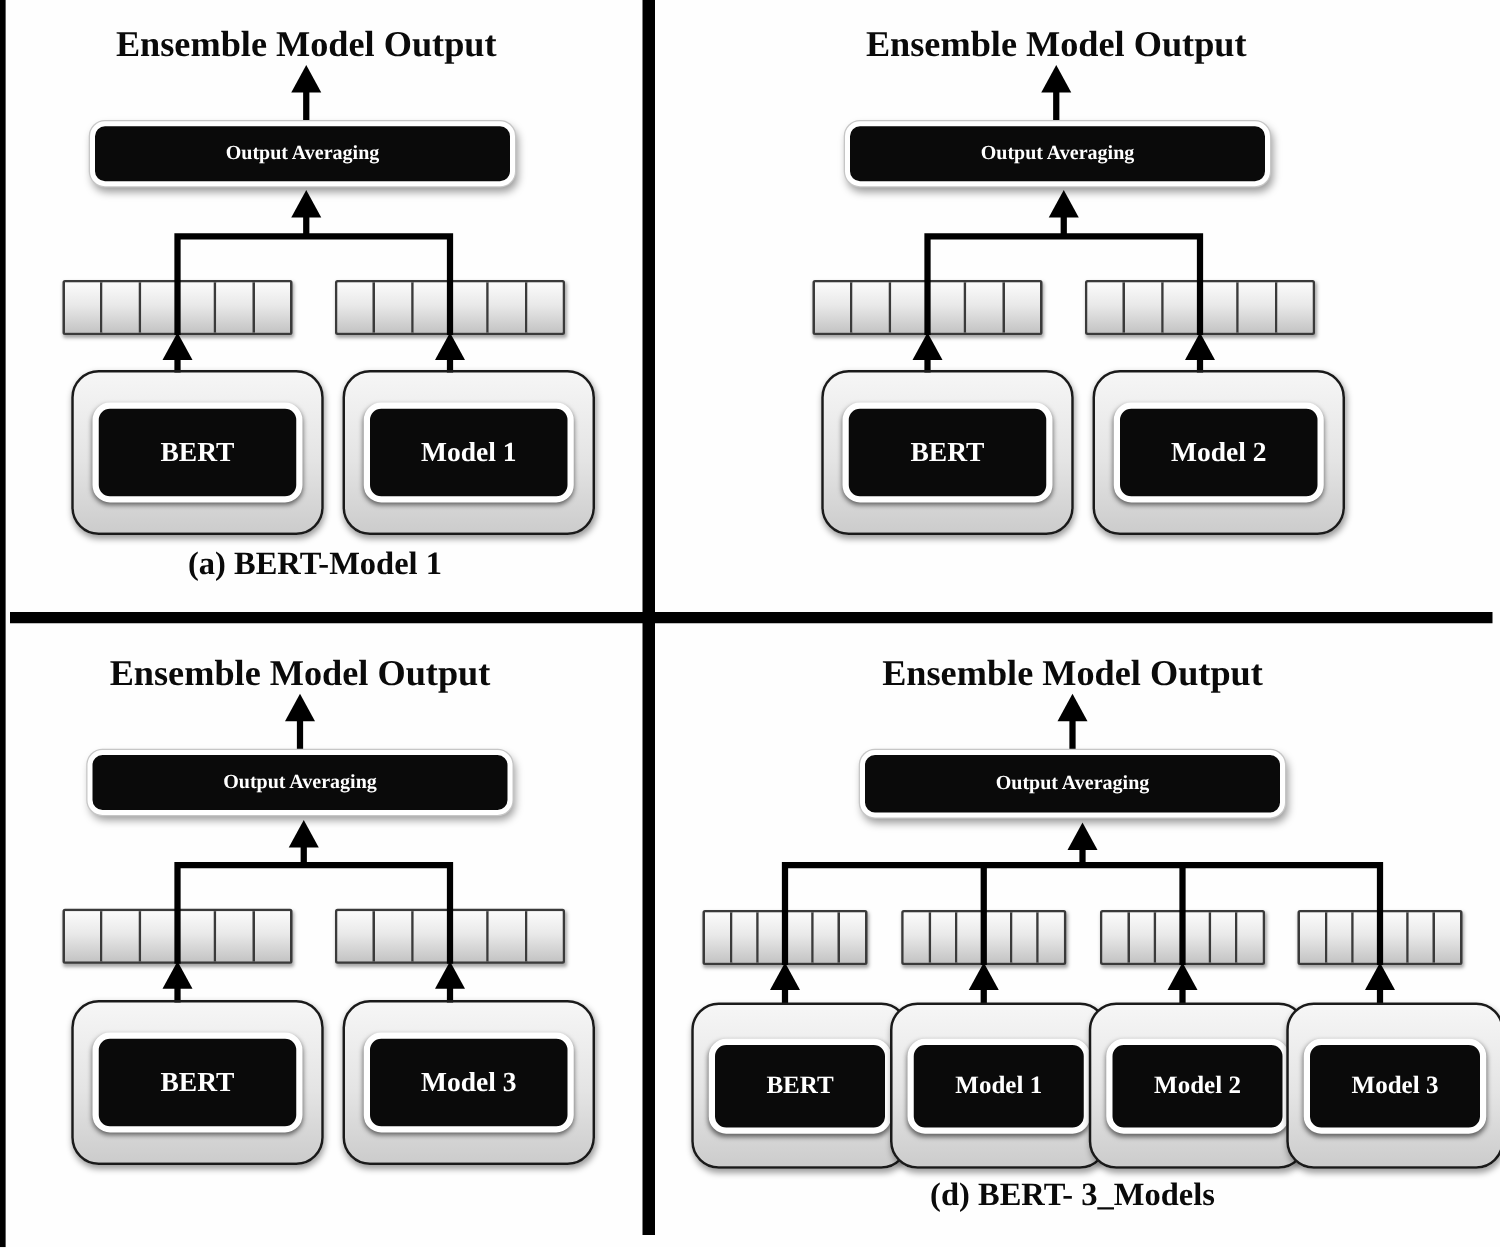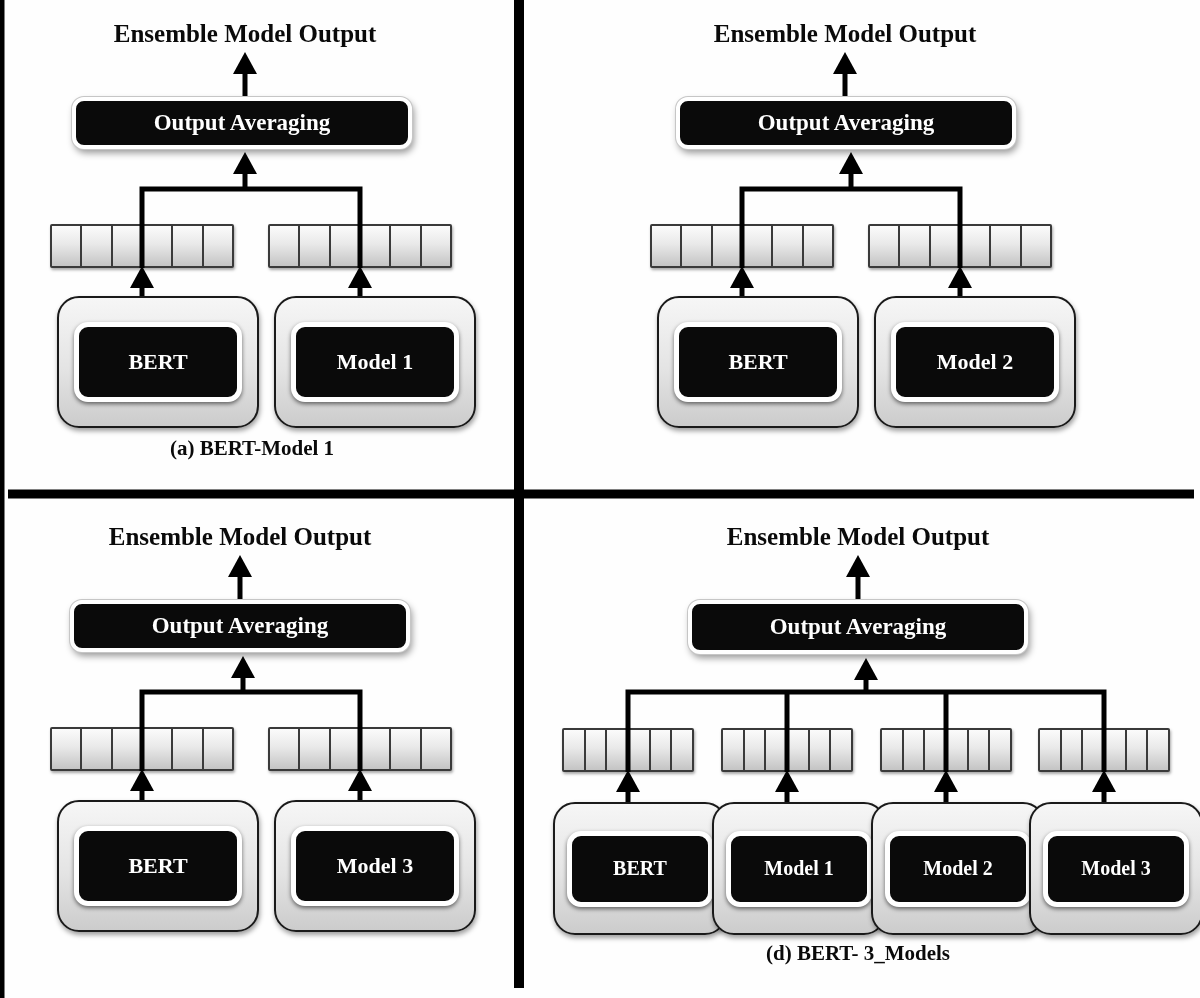--- a/index.html
+++ b/index.html
@@ -2,27 +2,27 @@
 <html><head>
 <meta charset="utf-8">
 <style>
   html,body{margin:0;padding:0;background:#fff;}
   #stage{
     position:relative;width:1200px;height:998px;background:#fefefe;overflow:hidden;
     font-family:"Liberation Serif","DejaVu Serif",serif;font-weight:bold;color:#0a0a0a;
   }
   .abs{position:absolute;}
   .ctr{transform:translateX(-50%);white-space:nowrap;}
-  .title{font-size:25px;z-index:3;}
-  .caption{font-size:21px;z-index:3;}
+  .title{font-size:29px;z-index:3;}
+  .caption{font-size:26px;z-index:3;}
   .oa-box{
     z-index:3;background:#0a0a0a;border:4px solid #fff;border-radius:12px;
     box-shadow:0 0 0 1px #c6c6c6, 2px 4px 7px rgba(0,0,0,.4);
     display:flex;align-items:center;justify-content:center;
-    color:#fff;font-size:23px;
+    color:#fff;font-size:16px;
   }
   .model-box{
     z-index:3;background:linear-gradient(180deg,#f6f6f6 0%,#e4e4e4 55%,#cccccc 100%);
     border:2px solid #1a1a1a;border-radius:22px;
     box-shadow:1px 3px 5px rgba(0,0,0,.38);
     display:flex;align-items:center;justify-content:center;
   }
   .model-inner{
     background:#0a0a0a;border:5px solid #fff;border-radius:14px;
     box-shadow:0 2px 4px rgba(0,0,0,.55);

